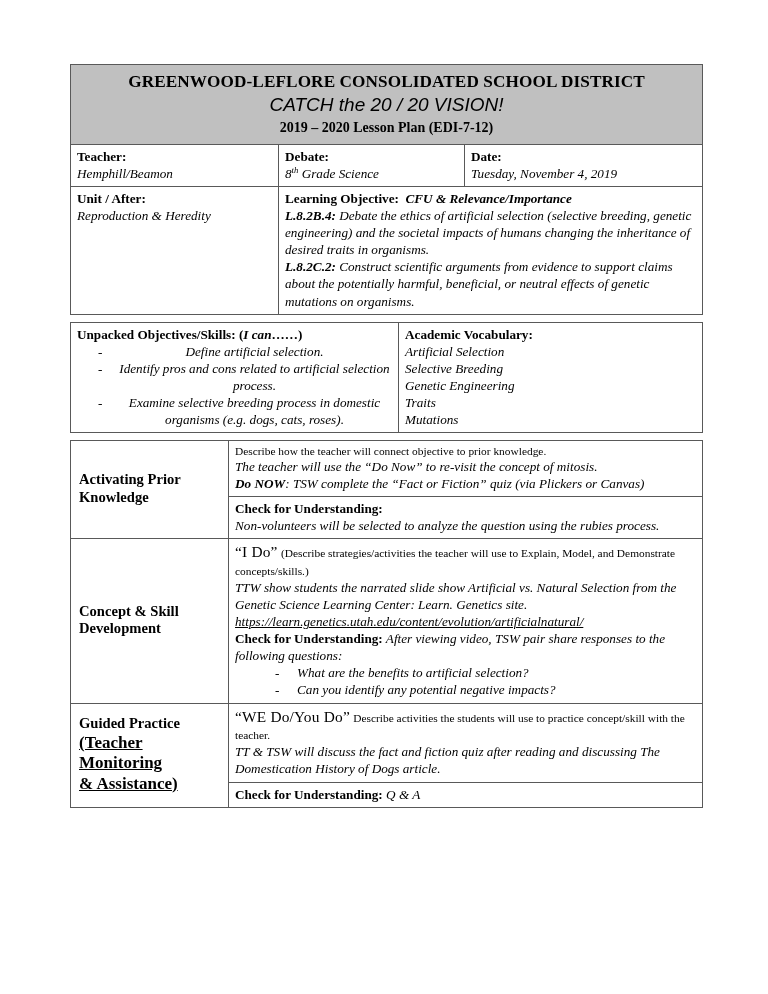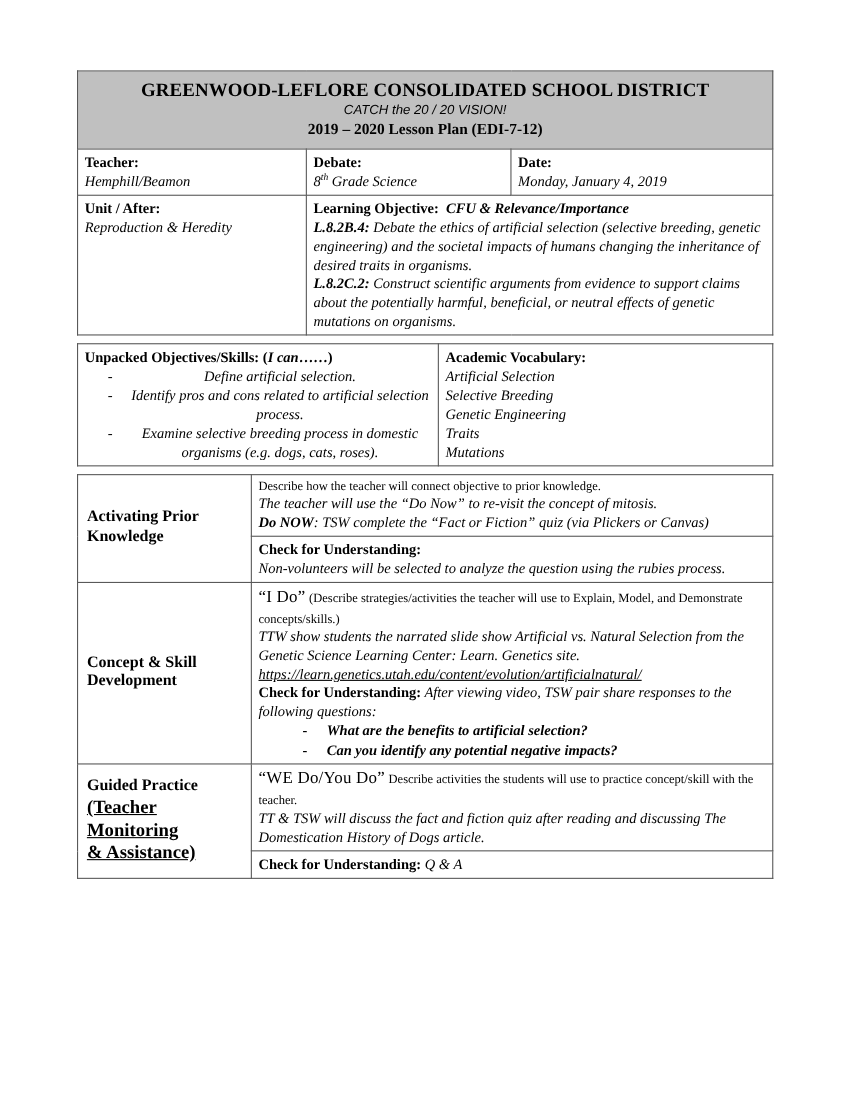--- a/index.html
+++ b/index.html
@@ -43,21 +43,21 @@
     padding: 7px 6px 7px 6px !important;
   }
   .t1 {
     font-weight: bold;
     font-size: 17.2px;
     letter-spacing: 0.1px;
     line-height: 1.22;
   }
   .t2 {
     font-style: italic;
-    font-size: 12px;
+    font-size: 19px;
     font-family: "Liberation Sans", "DejaVu Sans", sans-serif;
     line-height: 1.3;
   }
   .t3 {
     font-weight: bold;
     font-size: 14px;
     line-height: 1.3;
     padding-top: 1px;
   }
 
@@ -130,21 +130,20 @@
   .nested {
     list-style: none;
     margin: 0;
     padding: 0 0 0 38px;
   }
   .nested li {
     font-style: italic;
     position: relative;
     padding-left: 24px;
     line-height: 1.3;
-    font-weight: bold;
   }
   .nested li::before {
     content: "-";
     position: absolute;
     left: 2px;
     top: 0;
     font-style: normal;
   }
   .gap { height: 7px; }
   .inline-b { font-weight: bold; }
@@ -172,21 +171,21 @@
         <td>
           <div class="lbl">Teacher:</div>
           <div class="val">Hemphill/Beamon</div>
         </td>
         <td>
           <div class="lbl">Debate:</div>
           <div class="val"><span>8</span><sup>th</sup><span> Grade Science</span></div>
         </td>
         <td>
           <div class="lbl">Date:</div>
-          <div class="val">Monday, January 4, 2019</div>
+          <div class="val">Tuesday, November 4, 2019</div>
         </td>
       </tr>
       <tr>
         <td>
           <div class="lbl">Unit / After:</div>
           <div class="val">Reproduction &amp; Heredity</div>
         </td>
         <td colspan="2">
           <div class="objhead"><span>Learning Objective:</span>&nbsp; <span class="rel">CFU &amp; Relevance/Importance</span></div>
           <div class="objline"><b>L.8.2B.4:</b><span> Debate the ethics of artificial selection (selective breeding, genetic engineering) and the societal impacts of humans changing the inheritance of desired traits in organisms.</span></div>

